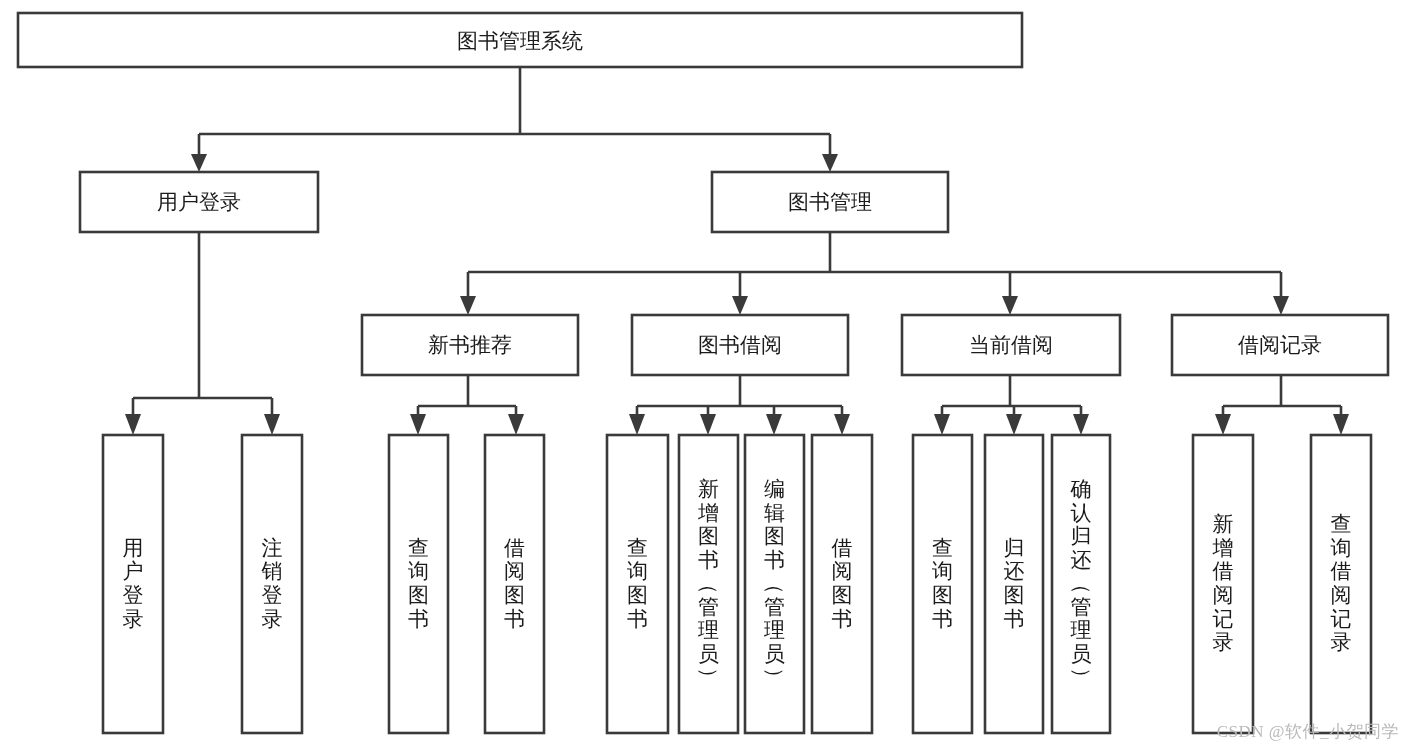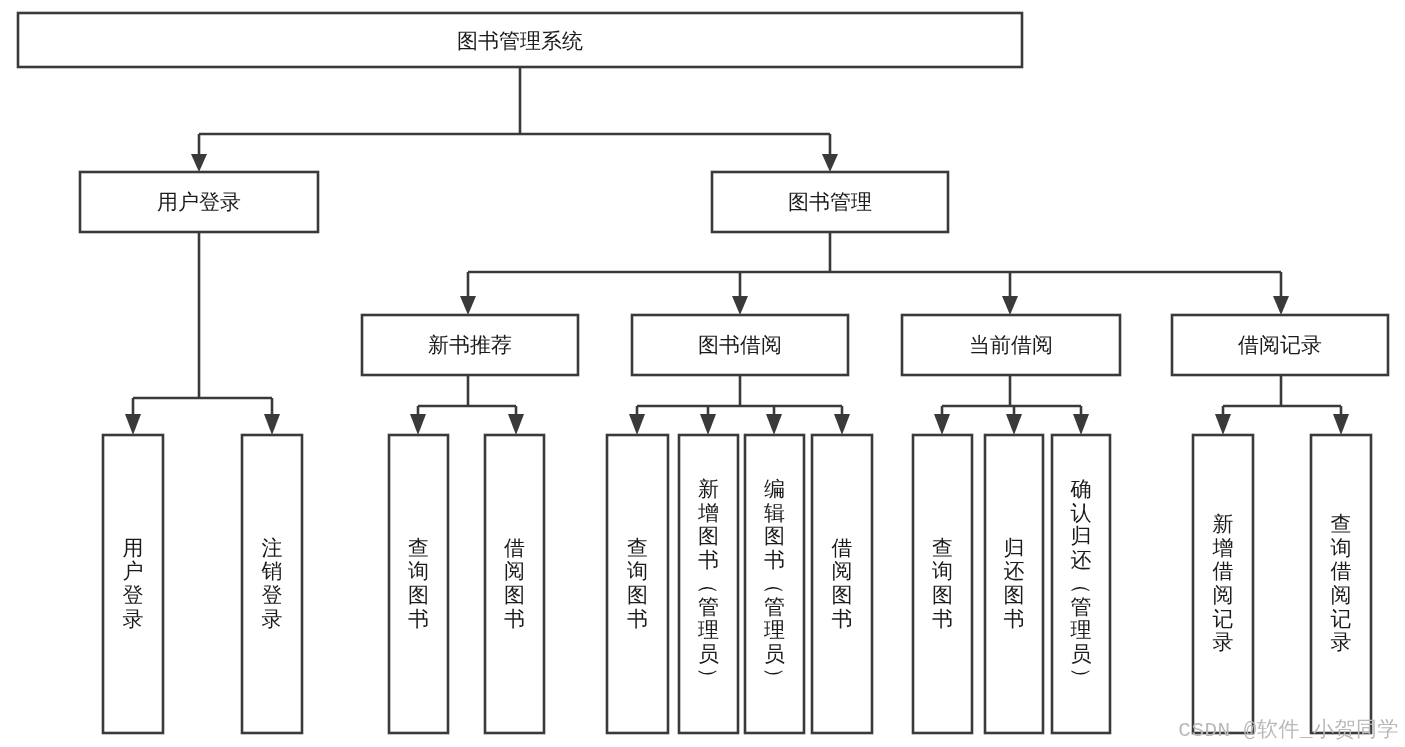--- a/index.html
+++ b/index.html
@@ -69,22 +69,22 @@
     display: block;
     transform: rotate(90deg);
     transform-origin: center center;
     height: 1.12em;
     line-height: 1.12em;
   }
   #watermark {
     position: absolute;
     right: 6px;
     bottom: 4px;
-    font-family: Liberation Mono, monospace;
-    font-size: 21px;
+    font-family: Liberation Serif, serif;
+    font-size: 17px;
     color: #b9b9b9;
     letter-spacing: 0.5px;
     white-space: nowrap;
     pointer-events: none;
   }
 </style>
 </head>
 <body>
 
 <div id="diagram-root">

